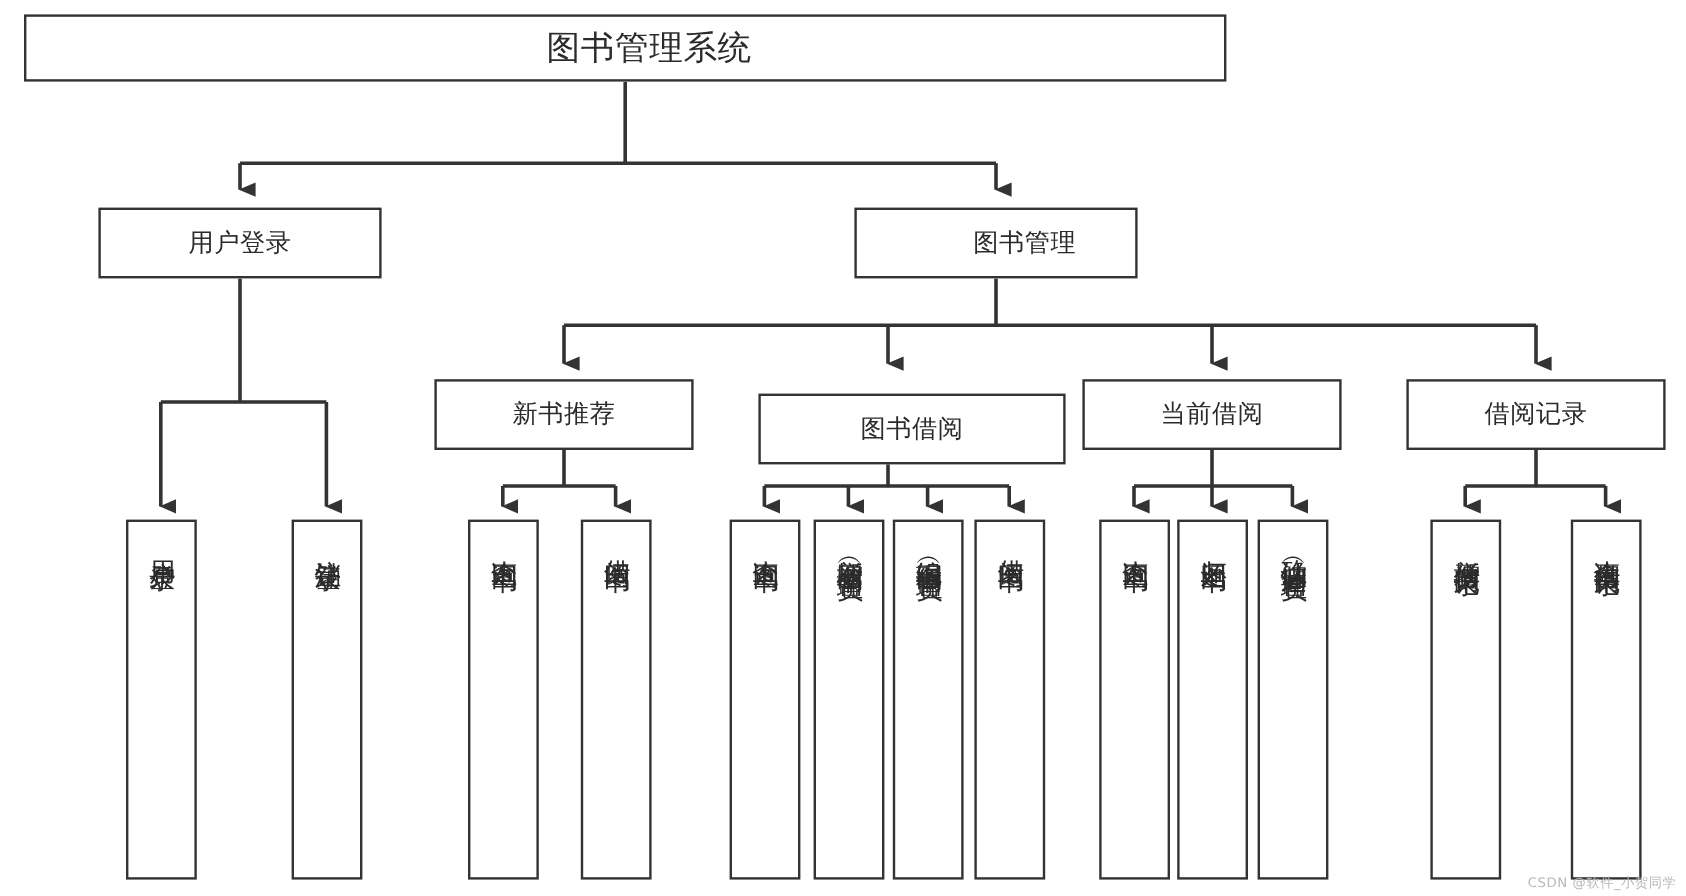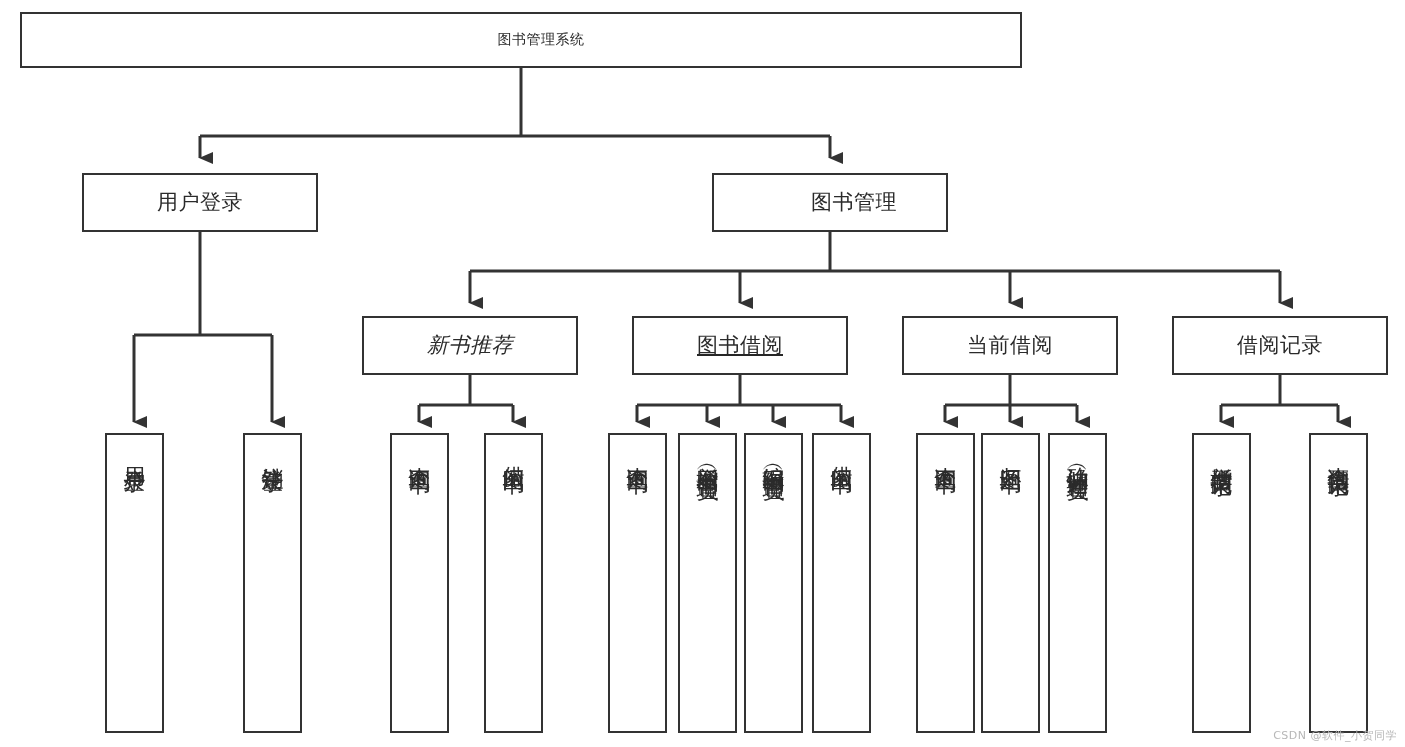--- a/index.html
+++ b/index.html
@@ -39,21 +39,21 @@
     display:block;
     line-height:1.22;
     letter-spacing:0.5px;
     color:#2b2b2b;
   }
   
   .node.h .label{
     font-size:21px;
     white-space:nowrap;
   }
-  .node.root .label{font-size:14px;margin-left:40px;}
+  .node.root .label{font-size:28px;margin-left:40px;}
   
   .node.v{
     align-items:flex-start;
     padding-top:14px;
   }
   .node.v .label{
     writing-mode:vertical-rl;
     text-orientation:upright;
     font-size:22px;
     line-height:1.08;
@@ -132,24 +132,24 @@
     <span class="label">图书管理系统</span>
   </div>
 
   <div class="node h" style="left:82px;top:173px;width:236px;height:59px;">
     <span class="label">用户登录</span>
   </div>
   <div class="node h" style="left:712px;top:173px;width:236px;height:59px;padding-left:48px;">
     <span class="label">图书管理</span>
   </div>
 
-  <div class="node h" style="left:362px;top:316px;width:216px;height:59px;font-style:italic;">
+  <div class="node h" style="left:362px;top:316px;width:216px;height:59px;">
     <span class="label">新书推荐</span>
   </div>
-  <div class="node h" style="left:632px;top:316px;width:216px;height:59px;text-decoration:underline;">
+  <div class="node h" style="left:632px;top:328px;width:256px;height:59px;">
     <span class="label">图书借阅</span>
   </div>
   <div class="node h" style="left:902px;top:316px;width:216px;height:59px;text-align:right;">
     <span class="label">当前借阅</span>
   </div>
   <div class="node h" style="left:1172px;top:316px;width:216px;height:59px;">
     <span class="label">借阅记录</span>
   </div>
 
   <div class="node v" style="left:105px;top:433px;width:59px;height:300px;">

